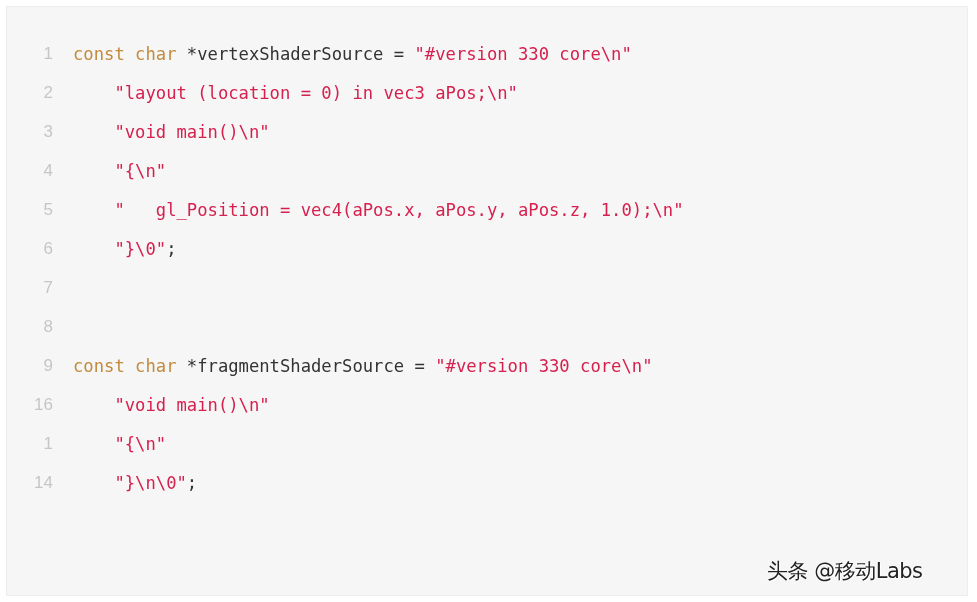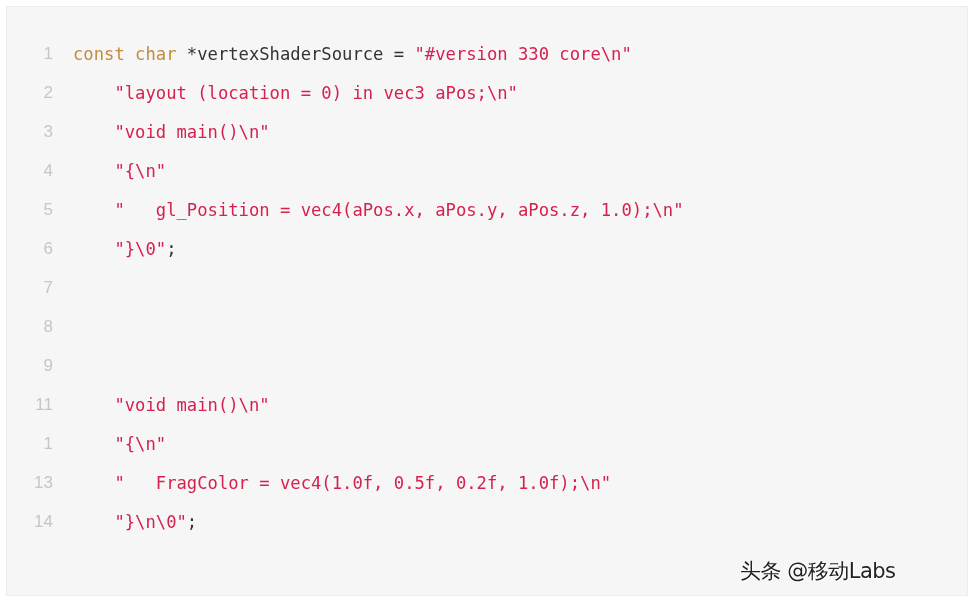--- a/index.html
+++ b/index.html
@@ -29,42 +29,41 @@
       font-family: "Liberation Sans", "DejaVu Sans", sans-serif;
       font-size: 17px;
       flex: none;
     }
     .code { color: #333333; }
     .kw { color: #c28b3d; }
     .str { color: #d6204e; }
     .plain { color: #333333; }
     .watermark {
       position: absolute;
-      left: 740px; top: 557px;
+      left: 767px; top: 557px;
       font-family: "DejaVu Sans", "Liberation Sans", sans-serif;
       font-size: 21px;
       color: #222222;
       text-shadow: 1px 1px 0 #ffffff, -1px 0 0 #ffffff;
       letter-spacing: -0.5px;
     }
   </style>
 </head>
 <body>
 
 <div class="code-block">
   <div class="code-lines" id="code-lines">
       <div class="line"><span class="ln">1</span><span class="code"><span class="plain"></span><span class="kw">const char</span><span class="plain"> *vertexShaderSource = </span><span class="str">"#version 330 core\n"</span><span class="plain"></span></span></div>
       <div class="line"><span class="ln">2</span><span class="code"><span class="plain">    </span><span class="kw"></span><span class="plain"></span><span class="str">"layout (location = 0) in vec3 aPos;\n"</span><span class="plain"></span></span></div>
       <div class="line"><span class="ln">3</span><span class="code"><span class="plain">    </span><span class="kw"></span><span class="plain"></span><span class="str">"void main()\n"</span><span class="plain"></span></span></div>
       <div class="line"><span class="ln">4</span><span class="code"><span class="plain">    </span><span class="kw"></span><span class="plain"></span><span class="str">"{\n"</span><span class="plain"></span></span></div>
       <div class="line"><span class="ln">5</span><span class="code"><span class="plain">    </span><span class="kw"></span><span class="plain"></span><span class="str">"   gl_Position = vec4(aPos.x, aPos.y, aPos.z, 1.0);\n"</span><span class="plain"></span></span></div>
       <div class="line"><span class="ln">6</span><span class="code"><span class="plain">    </span><span class="kw"></span><span class="plain"></span><span class="str">"}\0"</span><span class="plain">;</span></span></div>
       <div class="line"><span class="ln">7</span><span class="code"><span class="plain"></span><span class="kw"></span><span class="plain"></span><span class="str"></span><span class="plain"></span></span></div>
       <div class="line"><span class="ln">8</span><span class="code"><span class="plain"></span><span class="kw"></span><span class="plain"></span><span class="str"></span><span class="plain"></span></span></div>
-      <div class="line"><span class="ln">9</span></div>
-      <div class="line"><span class="ln">11</span><span class="code"><span class="plain">    </span><span class="kw"></span><span class="plain"></span><span class="str">"void main()\n"</span><span class="plain"></span></span></div>
+      <div class="line"><span class="ln">9</span><span class="code"><span class="plain"></span><span class="kw">const char</span><span class="plain"> *fragmentShaderSource = </span><span class="str">"#version 330 core\n"</span><span class="plain"></span></span></div>
+      <div class="line"><span class="ln">16</span><span class="code"><span class="plain">    </span><span class="kw"></span><span class="plain"></span><span class="str">"void main()\n"</span><span class="plain"></span></span></div>
       <div class="line"><span class="ln">1</span><span class="code"><span class="plain">    </span><span class="kw"></span><span class="plain"></span><span class="str">"{\n"</span><span class="plain"></span></span></div>
-      <div class="line"><span class="ln">13</span><span class="code"><span class="plain">    </span><span class="kw"></span><span class="plain"></span><span class="str">"   FragColor = vec4(1.0f, 0.5f, 0.2f, 1.0f);\n"</span><span class="plain"></span></span></div>
       <div class="line"><span class="ln">14</span><span class="code"><span class="plain">    </span><span class="kw"></span><span class="plain"></span><span class="str">"}\n\0"</span><span class="plain">;</span></span></div>
     </div>
 </div>
 
 <div class="watermark">头条 @移动Labs</div>
 
 </body></html>

